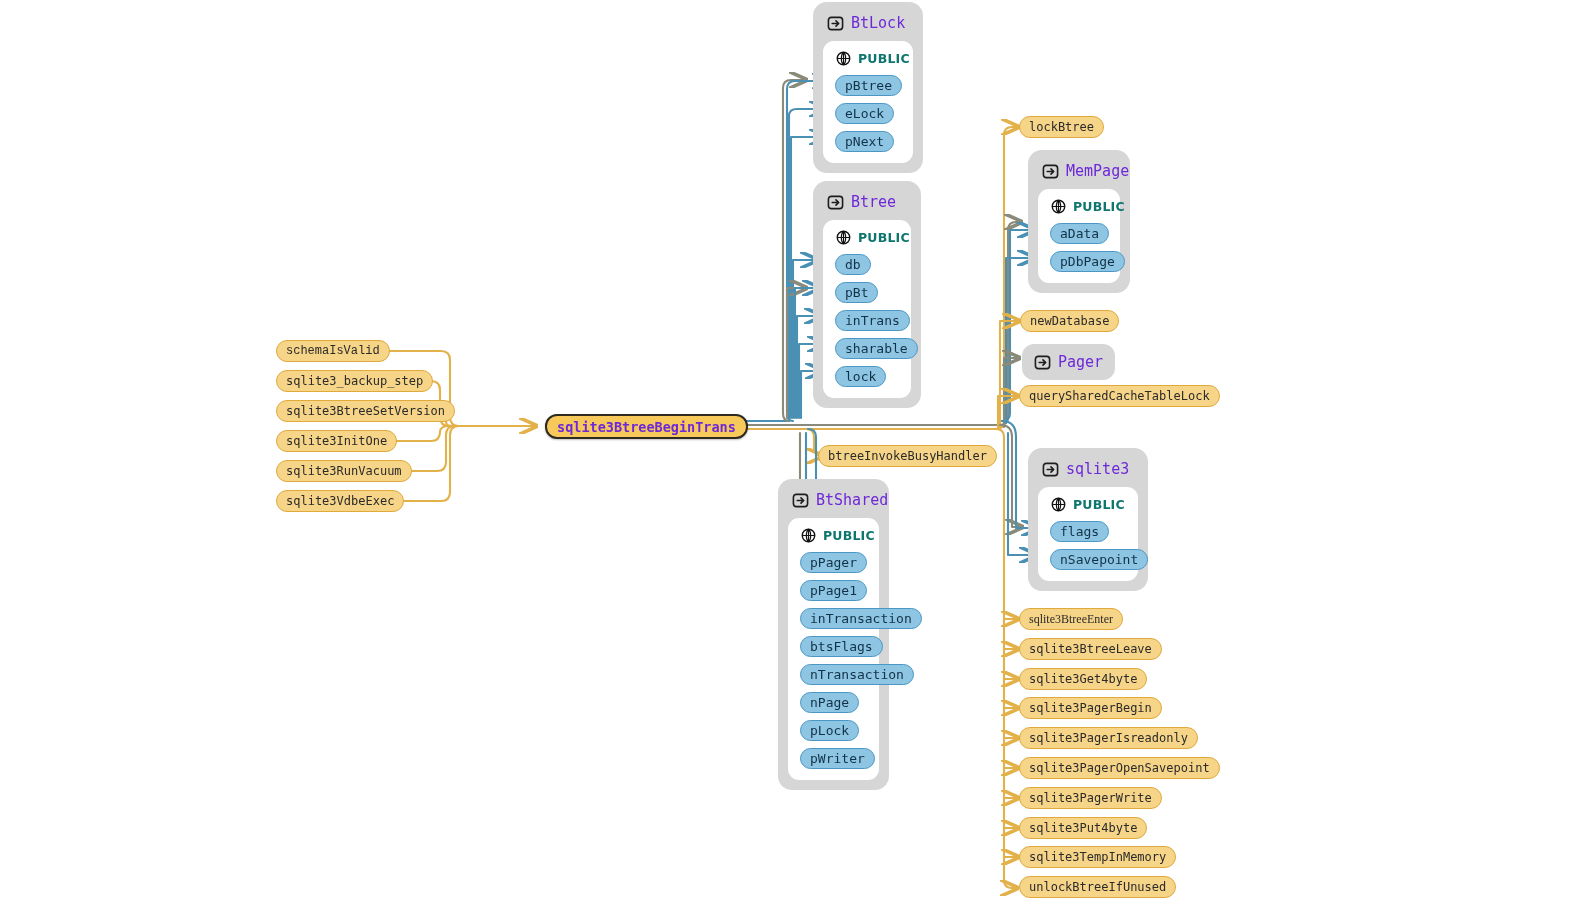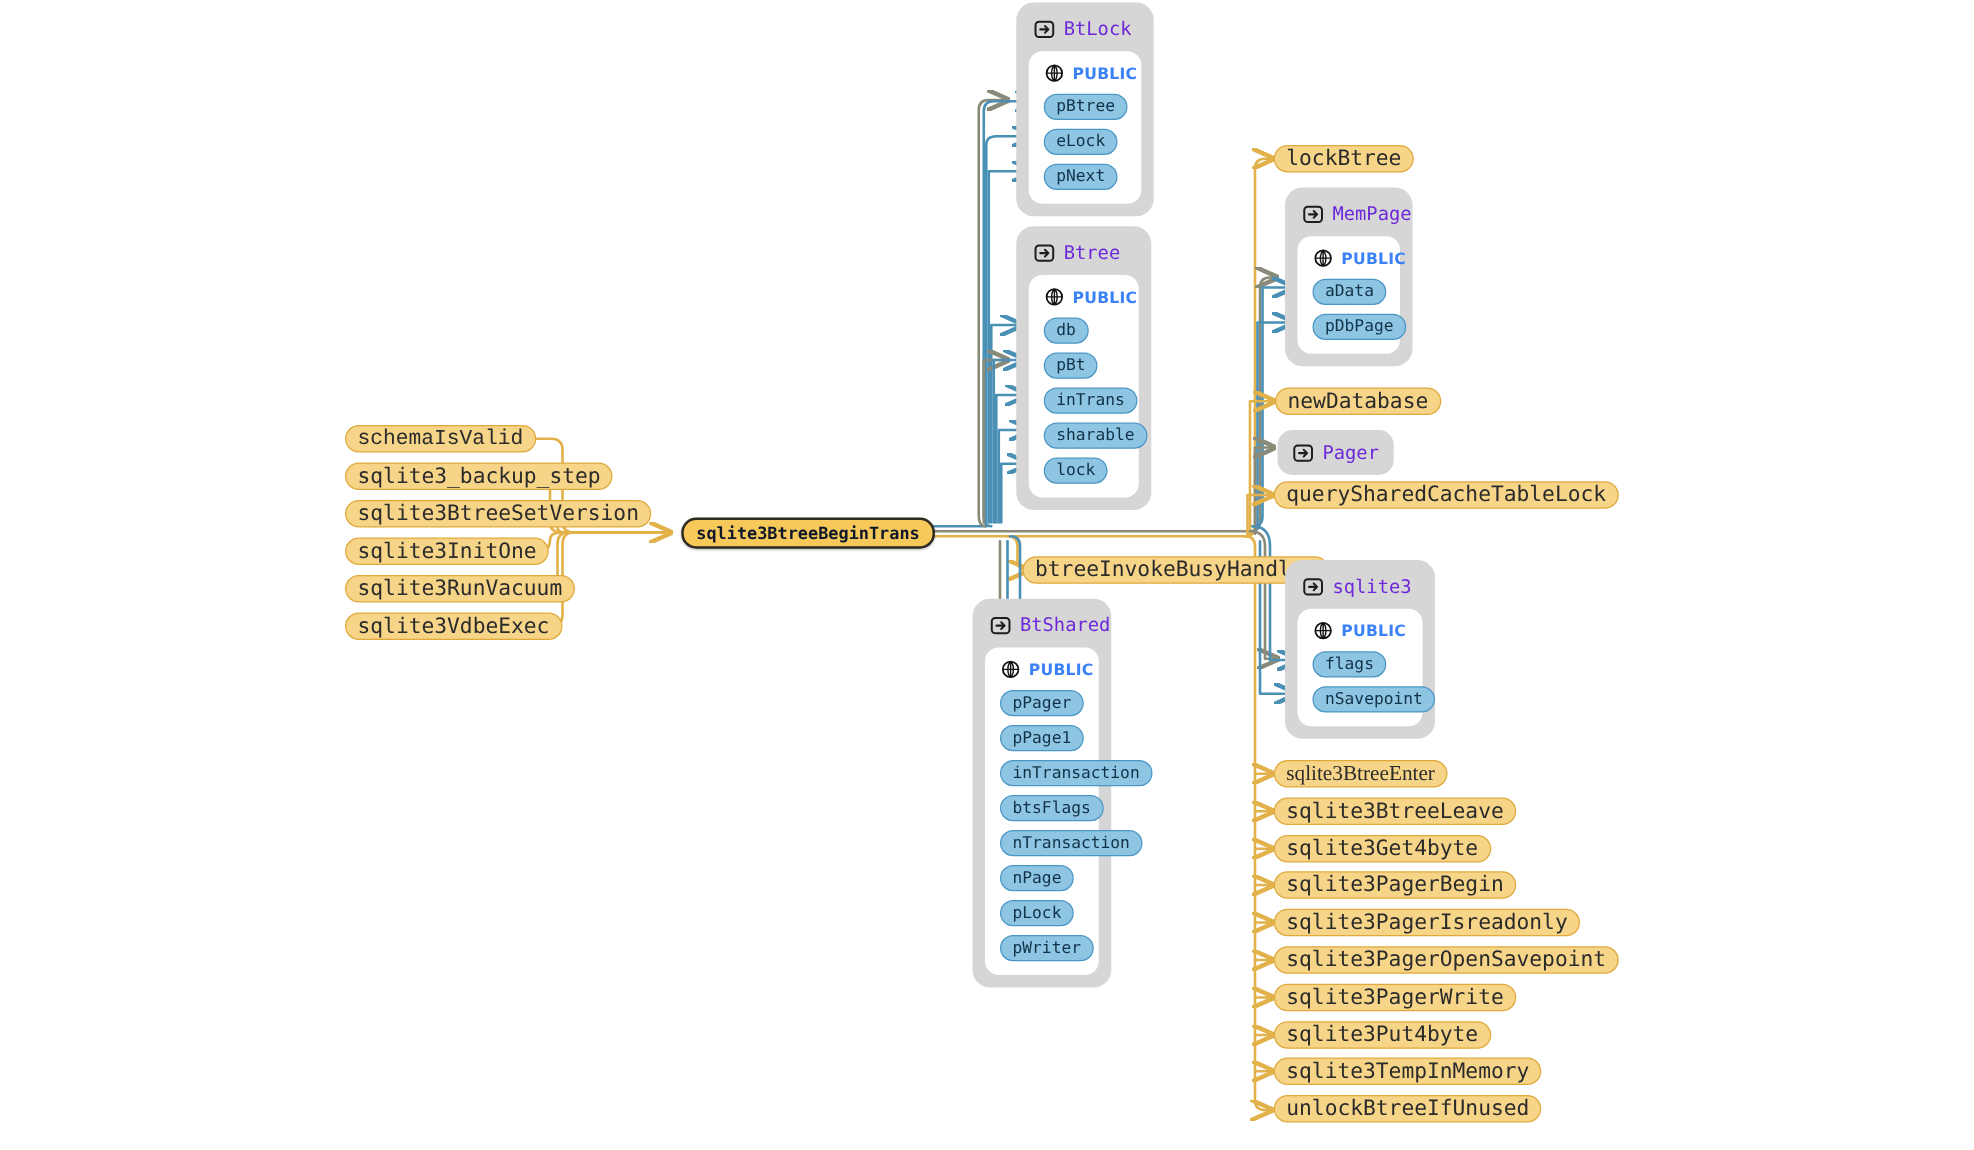--- a/index.html
+++ b/index.html
@@ -4,40 +4,40 @@
 <style>
   html,body{margin:0;padding:0;background:#ffffff;}
   body{width:1579px;height:920px;position:relative;overflow:hidden;
        font-family:"DejaVu Sans Mono","Liberation Mono",monospace;}
   #canvas{position:absolute;left:0;top:0;width:1579px;height:920px;}
   svg.edges{position:absolute;left:0;top:0;width:1579px;height:920px;pointer-events:none;}
 
   
   .pill{position:absolute;display:flex;align-items:center;justify-content:center;
         box-sizing:border-box;border-radius:11px;white-space:nowrap;
-        font-size:17px;letter-spacing:0px;height:22px;padding:0 9px;}
+        font-size:12px;letter-spacing:0px;height:22px;padding:0 9px;}
   .fn{background:#f6d488;border:1.3px solid #e0a93b;color:#2b2b2b;}
   .field{background:#8dc5e3;border:1.3px solid #4a96c4;color:#123247;
          border-radius:11px;height:21px;font-size:13px;}
   .center-node{position:absolute;display:flex;align-items:center;justify-content:flex-end;
         box-sizing:border-box;background:#f7c95a;border:2.4px solid #2e2a20;
         border-radius:12px;height:25px;padding:0 10px;font-weight:bold;
-        font-size:13.5px;color:#0f172a;white-space:nowrap;
+        font-size:13.5px;color:#6d28d9;white-space:nowrap;
         box-shadow:0 1px 2px rgba(0,0,0,.25);}
 
   
   .struct{position:absolute;box-sizing:border-box;background:#d6d6d6;
           border-radius:14px;padding:8px 10px 10px 10px;}
   .struct-hdr{display:flex;align-items:center;gap:7px;height:22px;
           font-size:15px;color:#6d28d9;margin:2px 0 7px 4px;}
   .struct-body{background:#ffffff;border-radius:11px;padding:9px 12px 11px 12px;
           display:flex;flex-direction:column;}
   .vis-row{display:flex;align-items:center;gap:6px;margin-bottom:8px;}
   .vis-label{font-family:"DejaVu Sans","Liberation Sans",sans-serif;
-          font-weight:bold;font-size:12.5px;color:#3b82f6;letter-spacing:.2px;}
+          font-weight:bold;font-size:12.5px;color:#0f766e;letter-spacing:.2px;}
   .field-row{margin-bottom:7px;display:flex;}
   .field-row:last-child{margin-bottom:0;}
   .field.inline{position:relative;}
   .struct.compact{padding:7px 12px 7px 10px;border-radius:12px;}
   .struct.compact .struct-hdr{margin:0 0 0 2px;}
 
   .ico{display:inline-block;width:17px;height:17px;flex:0 0 auto;}
   .ico svg{display:block;}
 </style>
 </head>

